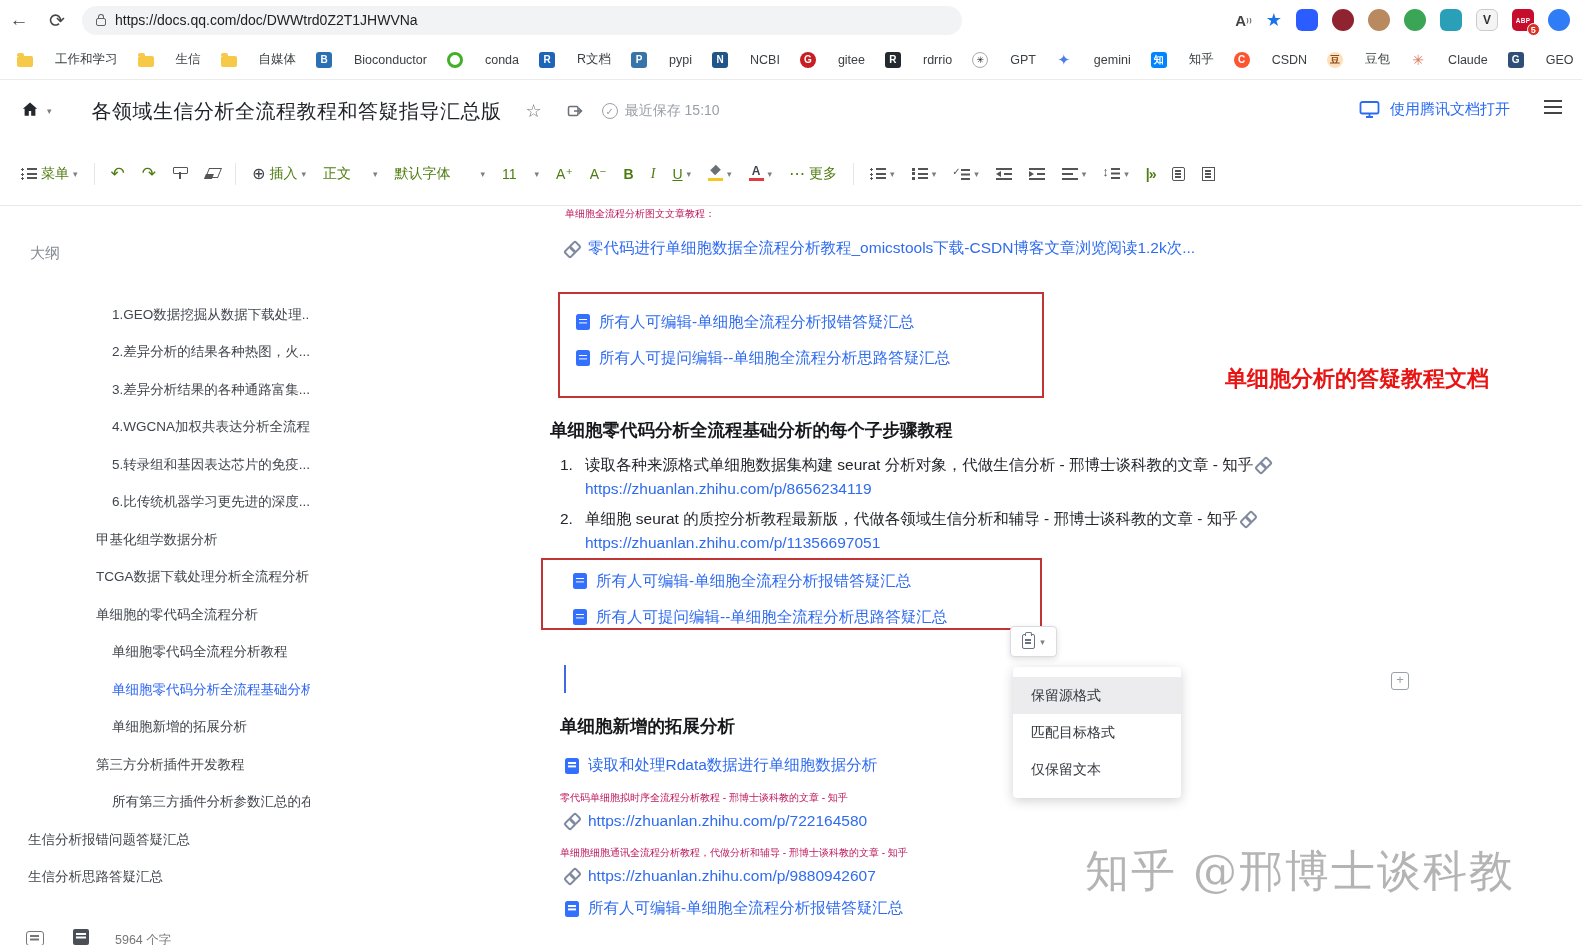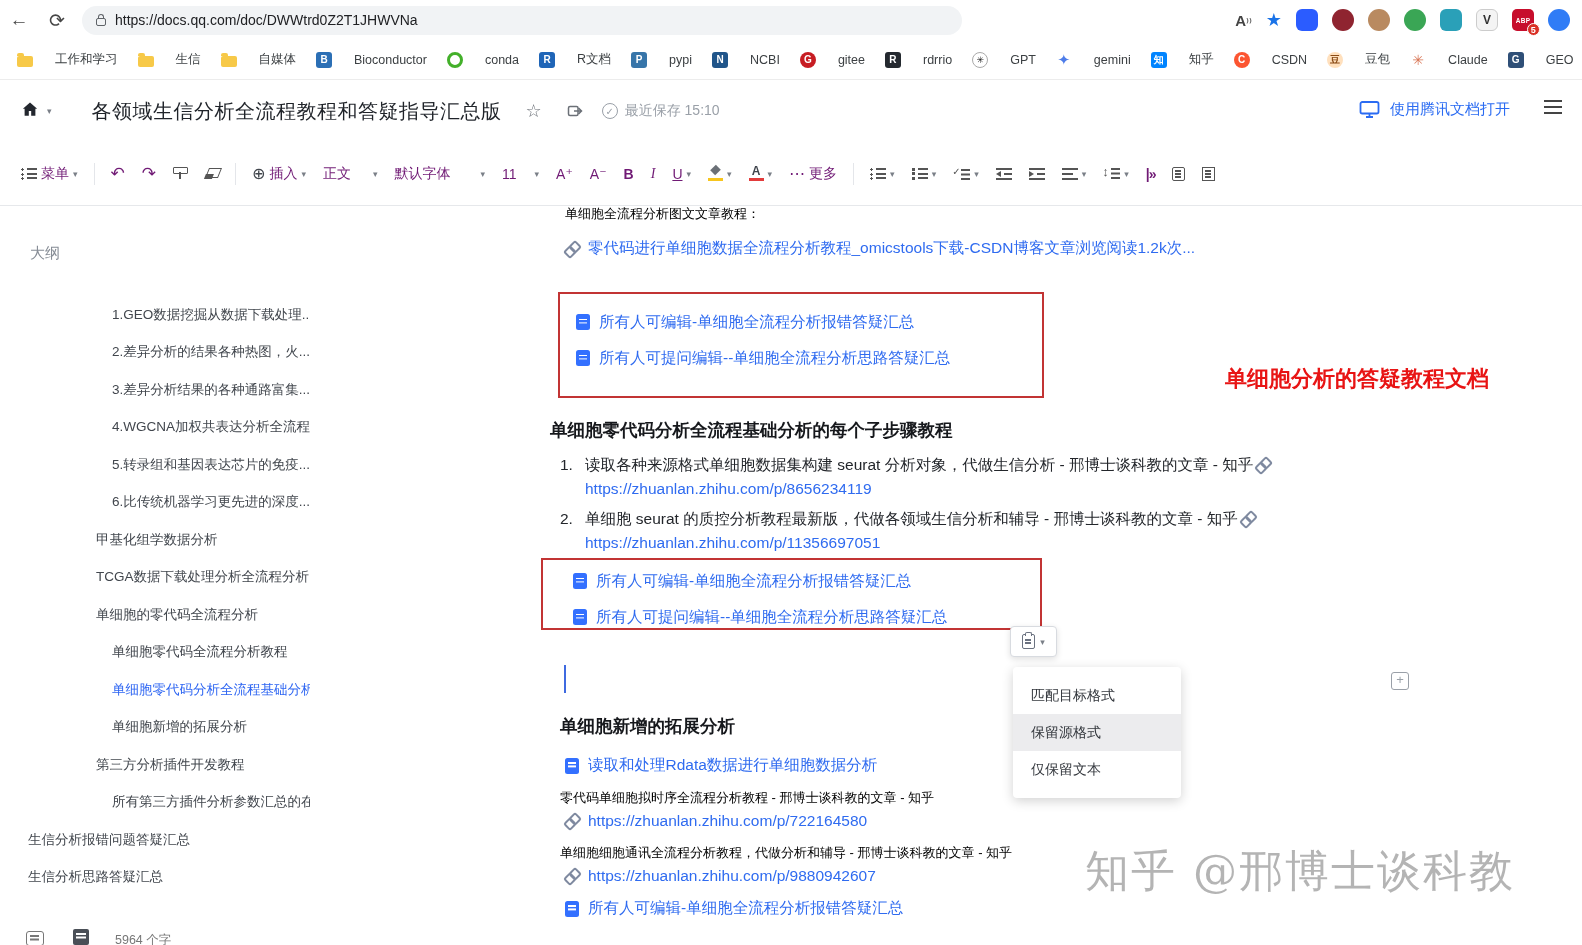--- a/index.html
+++ b/index.html
@@ -60,21 +60,21 @@
 .save-status{display:flex;align-items:center;gap:7px;margin-left:18px;color:#9aa0a8;font-size:14px;white-space:nowrap}
 .ck-circle{width:16px;height:16px;border:1.5px solid #9aa0a8;border-radius:50%;font-size:10px;display:flex;align-items:center;justify-content:center;color:#9aa0a8}
 .ck-circle::before{content:"✓"}
 .hd-right{margin-left:auto;display:flex;align-items:flex-start;gap:10px}
 .open-app{color:#2a6bf2;font-size:15px;white-space:nowrap}
 .hamburger{width:18px;height:14px;border-top:2px solid #444;border-bottom:2px solid #444;position:relative;margin-left:24px}
 .hamburger::before{content:"";position:absolute;left:0;top:4px;width:18px;height:2px;background:#444}
 
 
 .doc-toolbar{position:absolute;top:142px;left:0;width:100%;height:64px;display:flex;align-items:center;padding:0 14px;border-bottom:1px solid #e6e8eb;background:#fff;gap:3px;overflow:hidden}
-.tbtn{display:inline-flex;align-items:center;gap:4px;padding:6px 7px;border-radius:4px;font-size:14px;color:#701a75;white-space:nowrap;flex:0 0 auto}
+.tbtn{display:inline-flex;align-items:center;gap:4px;padding:6px 7px;border-radius:4px;font-size:14px;color:#4d7c0f;white-space:nowrap;flex:0 0 auto}
 .tb-div{width:1px;height:22px;background:#e4e6ea;margin:0 6px;flex:0 0 auto}
 .g-undo::before{content:"↶";font-size:17px}
 .g-redo::before{content:"↷";font-size:17px}
 .g-plus::before{content:"⊕";font-size:16px;color:#41464d}
 .g-dots::before{content:"⋯";font-size:16px}
 .g-bold{font-weight:bold}.g-bold::before{content:"B"}
 .g-italic{font-style:italic;font-family:"Liberation Serif",serif}.g-italic::before{content:"I"}
 .g-under{text-decoration:underline}.g-under::before{content:"U"}
 .g-aplus::before{content:"A⁺"}
 .g-aminus::before{content:"A⁻"}
@@ -110,21 +110,21 @@
 .outline-panel{position:absolute;left:0;top:206px;width:310px;height:739px;background:#fff;overflow:hidden}
 .outline-title{position:absolute;left:30px;top:38px;font-size:15px;color:#878d96}
 .ol-list{position:absolute;left:0;top:90px;right:0}
 .ol-item{height:37.5px;display:flex;align-items:center;font-size:13.5px;color:#41464d;white-space:nowrap;overflow:hidden;cursor:pointer}
 .ind0{padding-left:28px}.ind1{padding-left:96px}.ind2{padding-left:112px}
 .ol-item.active{color:#2d65f2}
 
 
 .main-area{position:absolute;left:310px;top:206px;width:1272px;height:739px;background:#fff;overflow:hidden}
 .abs{position:absolute}
-.body-text{font-size:13px;color:#000000;line-height:22px;white-space:nowrap}
+.body-text{font-size:10px;color:#be185d;line-height:22px;white-space:nowrap}
 .h-title{font-size:17.5px;font-weight:bold;color:#16181c;white-space:nowrap}
 .doclink{display:flex;align-items:center;gap:9px;color:#2f6bf0;font-size:15.5px;white-space:nowrap;cursor:pointer}
 .url-blue{color:#2f6bf0}
 .doc-icon{width:14px;height:16px;background:#3370ff;border-radius:2.5px;position:relative;flex:0 0 auto}
 .doc-icon::before{content:"";position:absolute;left:3px;top:4.5px;width:8px;height:1.8px;background:#fff;box-shadow:0 3.4px 0 #fff}
 .chain-icon{width:14px;height:14px;position:relative;display:inline-block;flex:0 0 auto}
 .chain-icon::before,.chain-icon::after{content:"";position:absolute;width:6px;height:6px;border:2px solid #7f8aa0;border-radius:2.5px;transform:rotate(45deg)}
 .chain-icon::before{left:0;top:5px}
 .chain-icon::after{left:5px;top:0}
 .redbox{border:2px solid #c23434}
@@ -449,22 +449,22 @@
   </div>
 
   <div class="abs caret-cursor"></div>
 
   <div class="abs paste-widget">
     <span class="clip-icon"></span>
     <span class="g-caret"></span>
   </div>
 
   <div class="abs paste-menu">
+    <div class="pm-item hl">保留源格式</div>
     <div class="pm-item">匹配目标格式</div>
-    <div class="pm-item hl">保留源格式</div>
     <div class="pm-item">仅保留文本</div>
   </div>
 
   <div class="abs comment-add"></div>
 
   <div class="abs h-title" style="left:250px;top:508px">单细胞新增的拓展分析</div>
 
   <div class="abs doclink" style="left:255px;top:549px">
     <span class="doc-icon"></span>
     <span>读取和处理Rdata数据进行单细胞数据分析</span>

